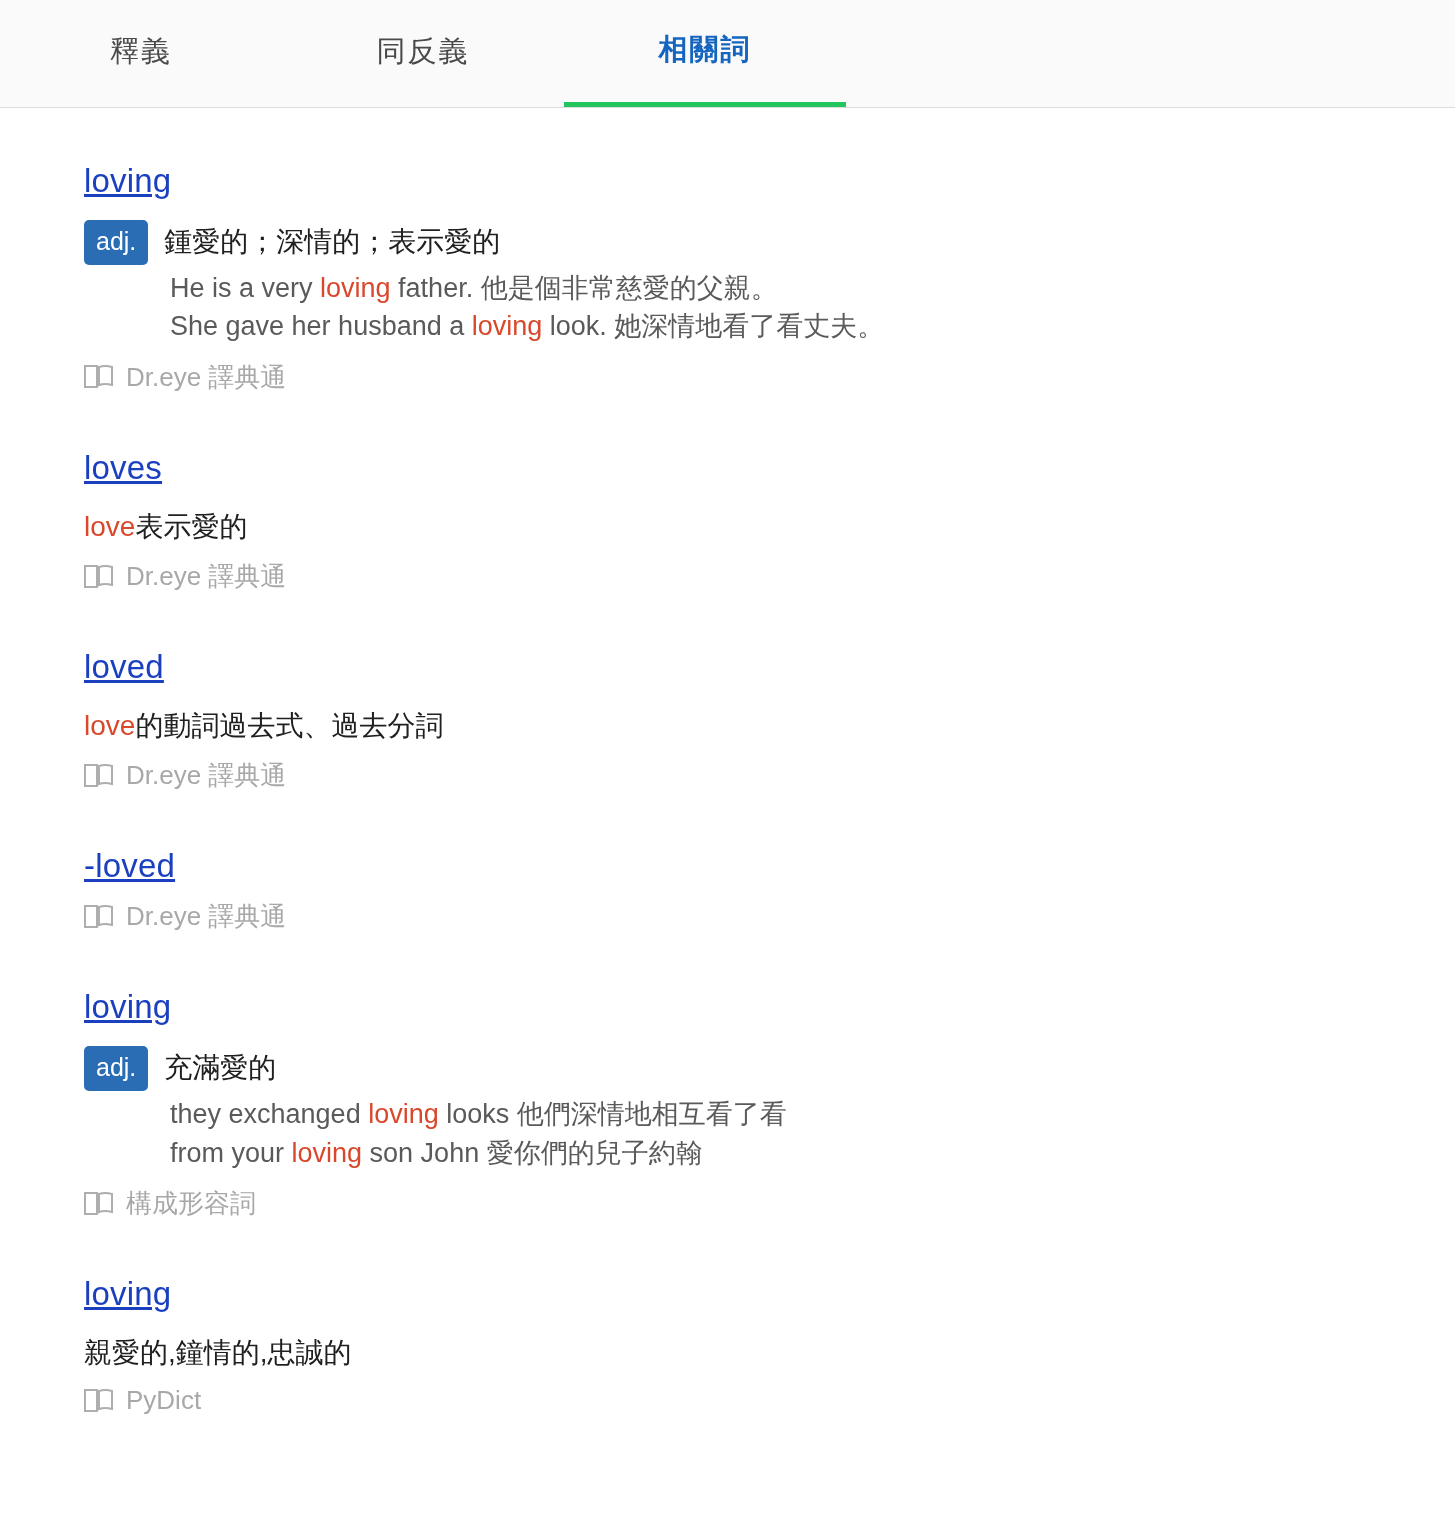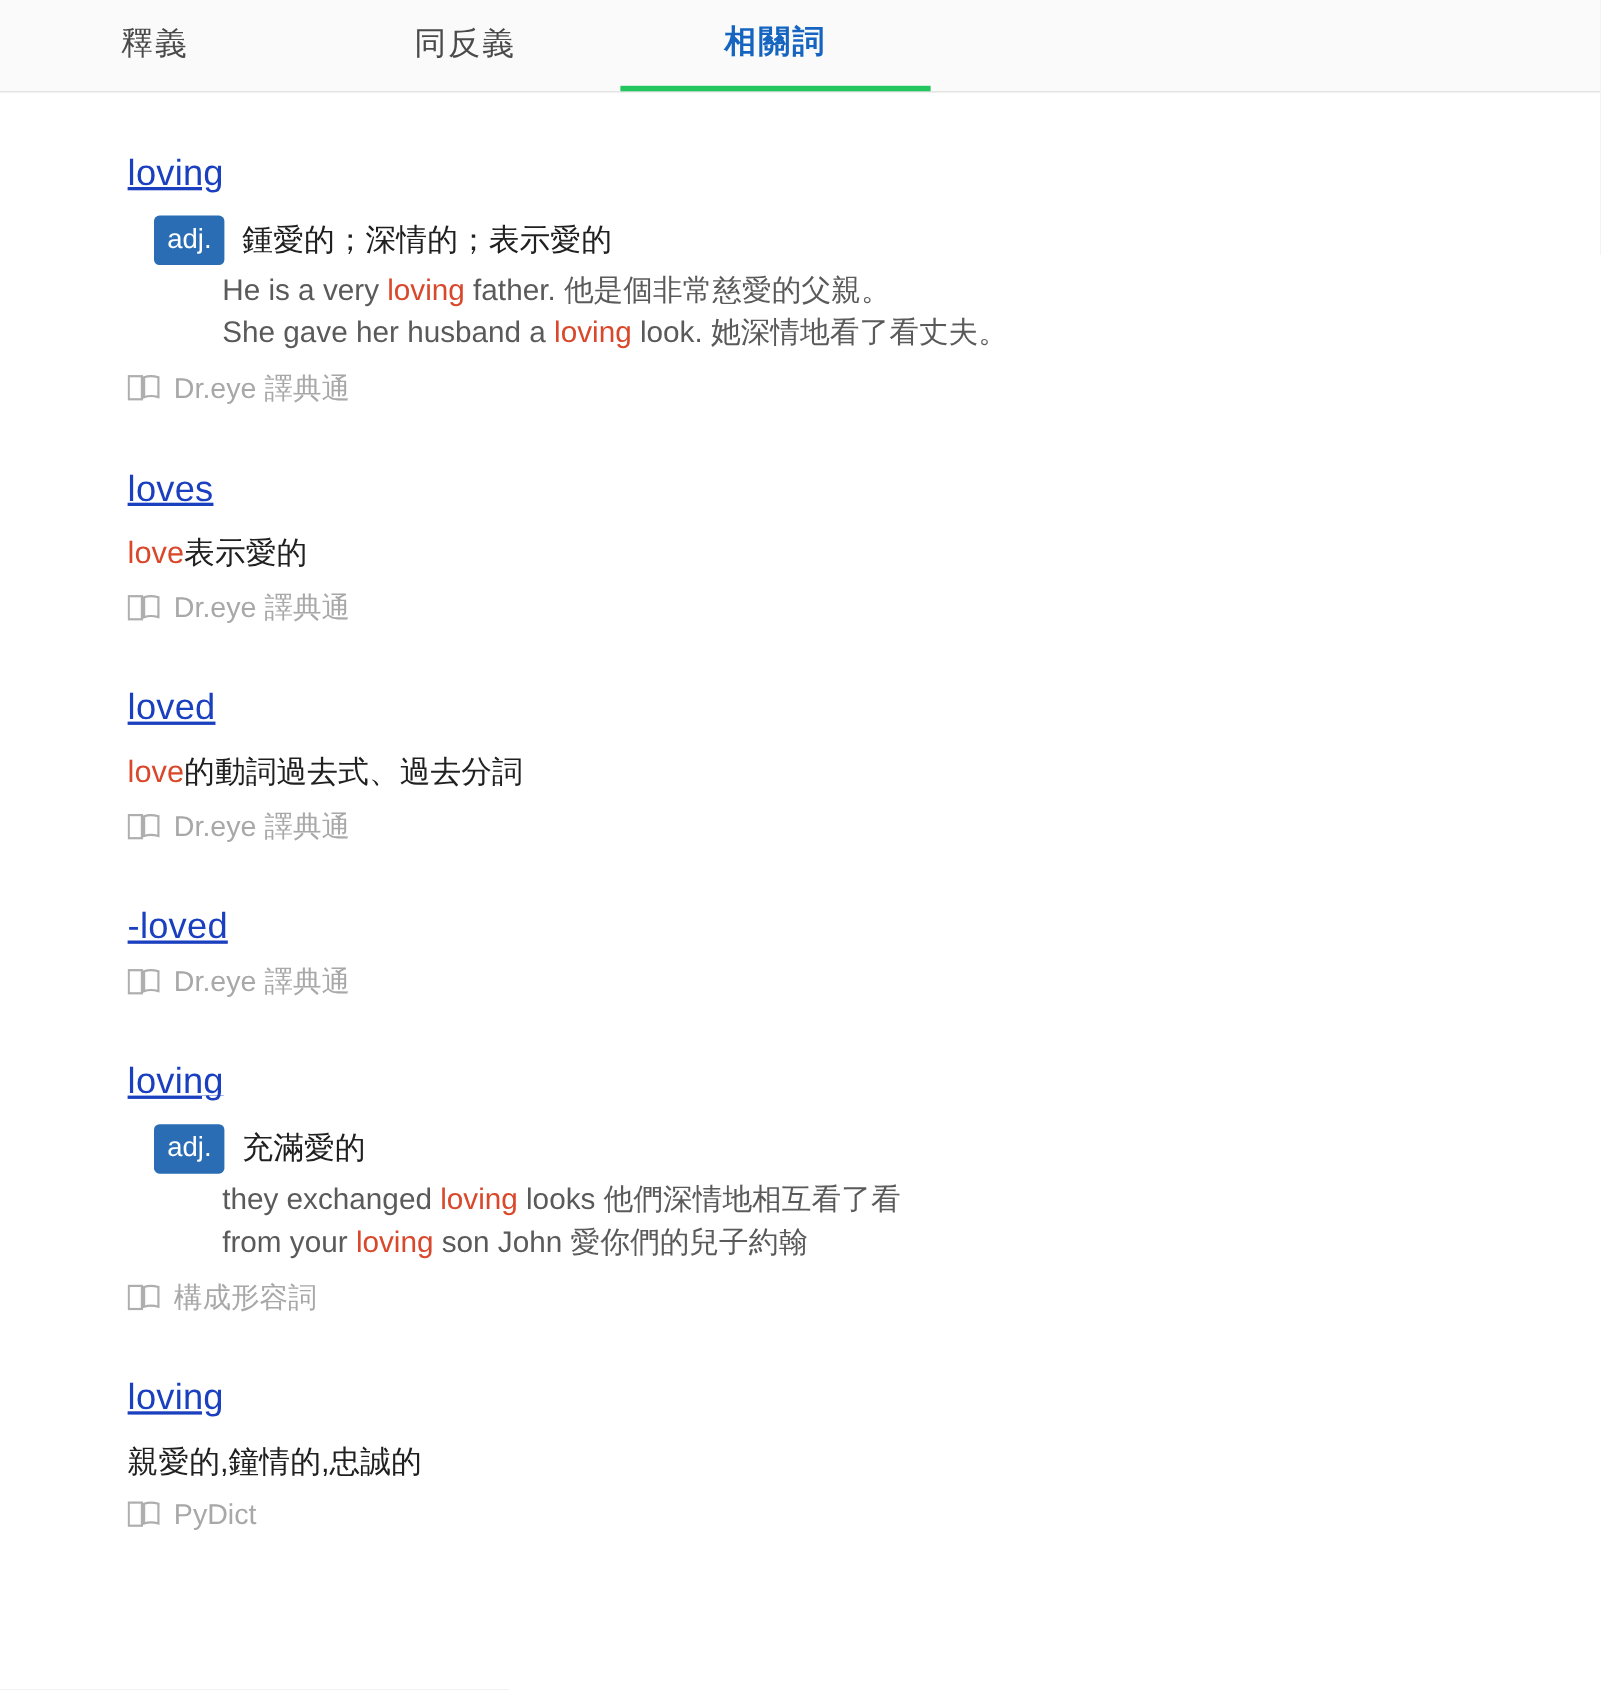--- a/index.html
+++ b/index.html
@@ -17,21 +17,21 @@
     background: #ffffff;
     position: relative;
     box-sizing: border-box;
     overflow: hidden;
   }
 
   
   .tabbar {
     display: flex;
     align-items: center;
-    height: 84px;
+    height: 108px;
     background: #fafafa;
     border-bottom: 1px solid #dcdcdc;
     box-sizing: border-box;
   }
   .tab {
     width: 282px;
     display: flex;
     align-items: center;
     justify-content: center;
     font-size: 29px;
@@ -49,40 +49,39 @@
     color: #1565c0;
     border-bottom: 5px solid #22c55e;
     font-weight: 700;
   }
 
   
   .content {
     padding: 0 0 20px 0;
   }
   .entry {
-    padding: 0 116px;
+    padding: 0 84px;
   }
   .headword {
     font-size: 33px;
     color: #1a237e;
     color: #1a3fbf;
     text-decoration: underline;
     display: inline-block;
     margin: 0;
     cursor: pointer;
     font-weight: 400;
     letter-spacing: 0.2px;
   }
   .entry-1 .headword { color:#1a3fbf; }
 
   .sense-row {
     display: flex;
     align-items: flex-start;
     margin-top: 20px;
-    margin-left: 24px;
   }
   .pos-badge {
     background: #2a6db5;
     color: #ffffff;
     font-size: 25px;
     line-height: 1;
     padding: 9px 12px 11px 12px;
     border-radius: 5px;
     margin-right: 16px;
     flex: 0 0 auto;

